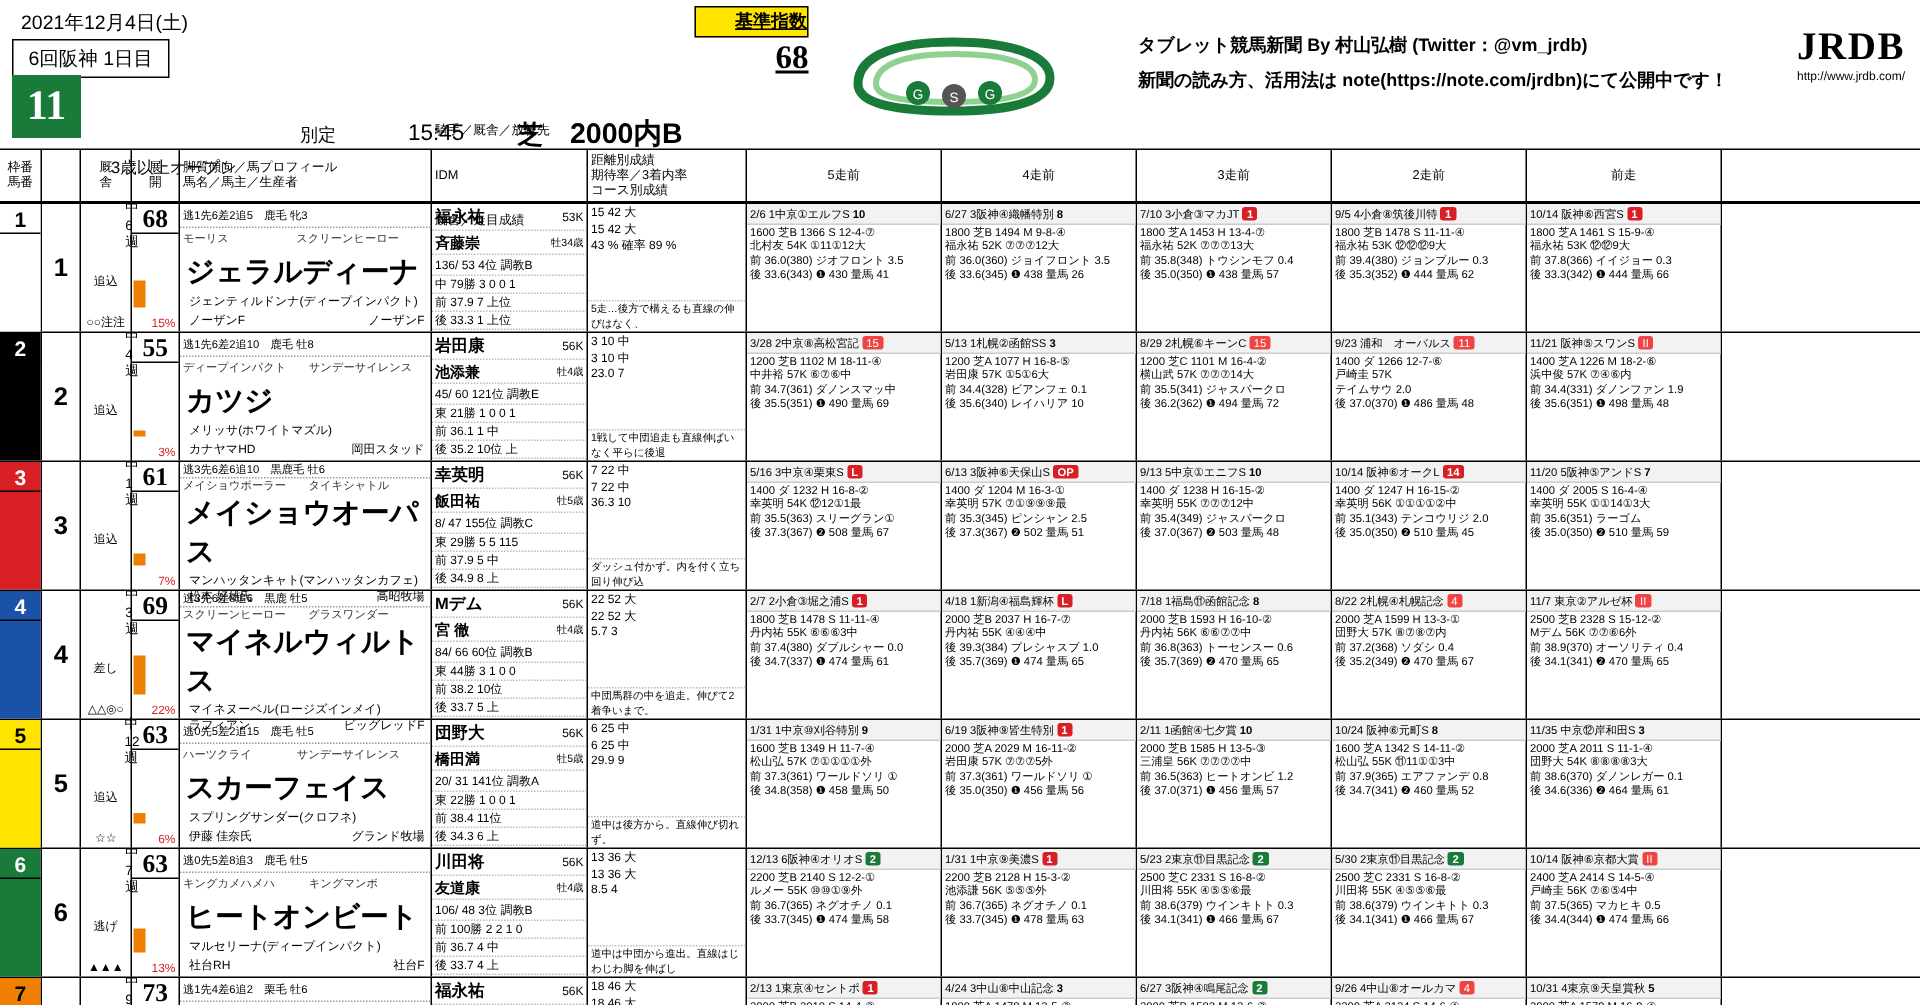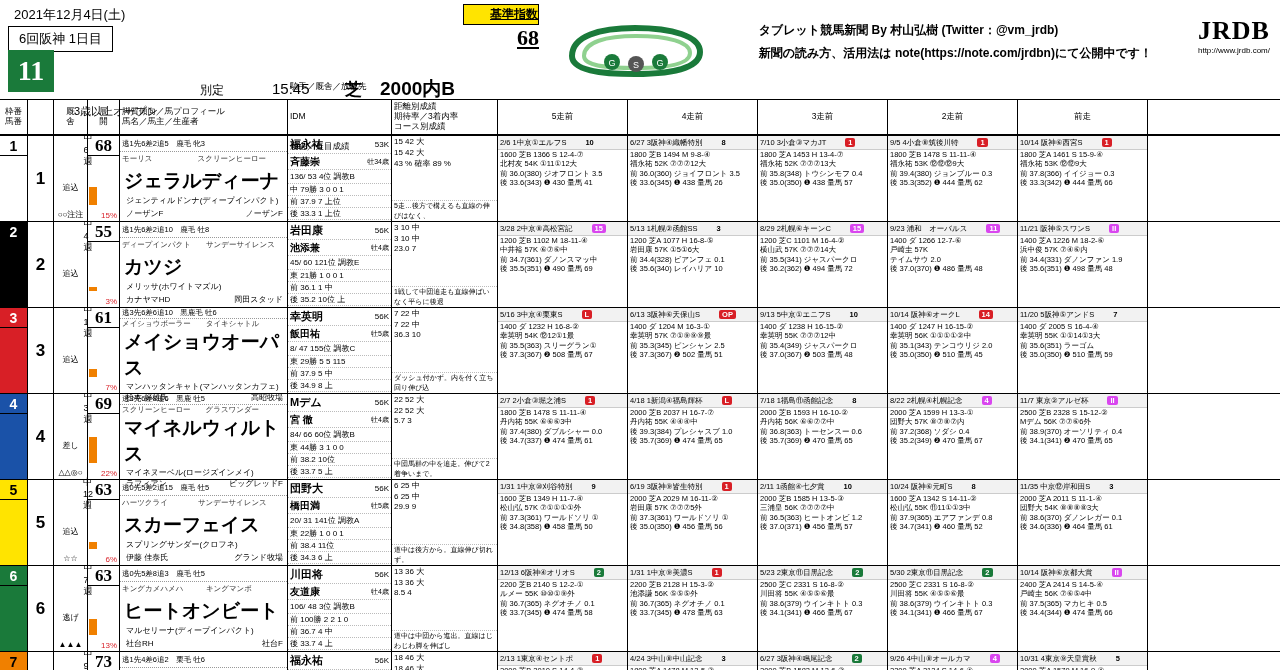--- a/index.html
+++ b/index.html
@@ -109,27 +109,27 @@
   .nm-sire { height: 13px; padding-left:6px; font-size:8px; }
   .nm-owner { height: 13px; padding-left:6px; font-size:8px; display:flex; justify-content:space-between; padding-right:4px;}
 
   .c-mid { width: 104px; display:flex; flex-direction:column; font-size:8px; }
   .mid-r { border-bottom:1px dotted #bbb; padding:0 2px; display:flex; justify-content:space-between; align-items:center;}
 
   .c-dist { width: 106px; display:flex; flex-direction:column; font-size:8px; }
   .dist-r { padding: 0 2px; display:flex; justify-content:space-between; }
 
   .c-run { width: 130px; display:flex; flex-direction:column; font-size:7.5px; }
-  .run-hdr { height: 14px; display:flex; align-items:center; gap:19px; padding:0 2px; background:#f2f2f2; border-bottom:1px solid #ccc;}
+  .run-hdr { height: 14px; display:flex; align-items:center; gap:2px; padding:0 2px; background:#f2f2f2; border-bottom:1px solid #ccc;}
   .run-line { padding: 0 2px; line-height: 1.25; }
   .run-foot { margin-top:auto; padding:0 2px; font-size:7px; border-top:1px dotted #bbb;}
 
   .badge-red { background:#d81f26; color:#fff; padding:0 3px; font-weight:bold; border-radius:2px; }
   .badge-green { background:#1a7a3a; color:#fff; padding:0 3px; font-weight:bold; border-radius:2px; }
-  .badge-blue { background:#d946ef; color:#fff; padding:0 3px; font-weight:bold; border-radius:2px;}
+  .badge-blue { background:#ef4444; color:#fff; padding:0 3px; font-weight:normal; border-radius:2px;}
   .red { color:#d81f26; }
 
   .idm-big { font-size:17px; font-weight:bold; font-family:"Liberation Serif",serif; }
   .bar-o { background:#f08000; }
 
   .small-num { font-size:7px; }
 </style>
 </head>
 <body>
 

